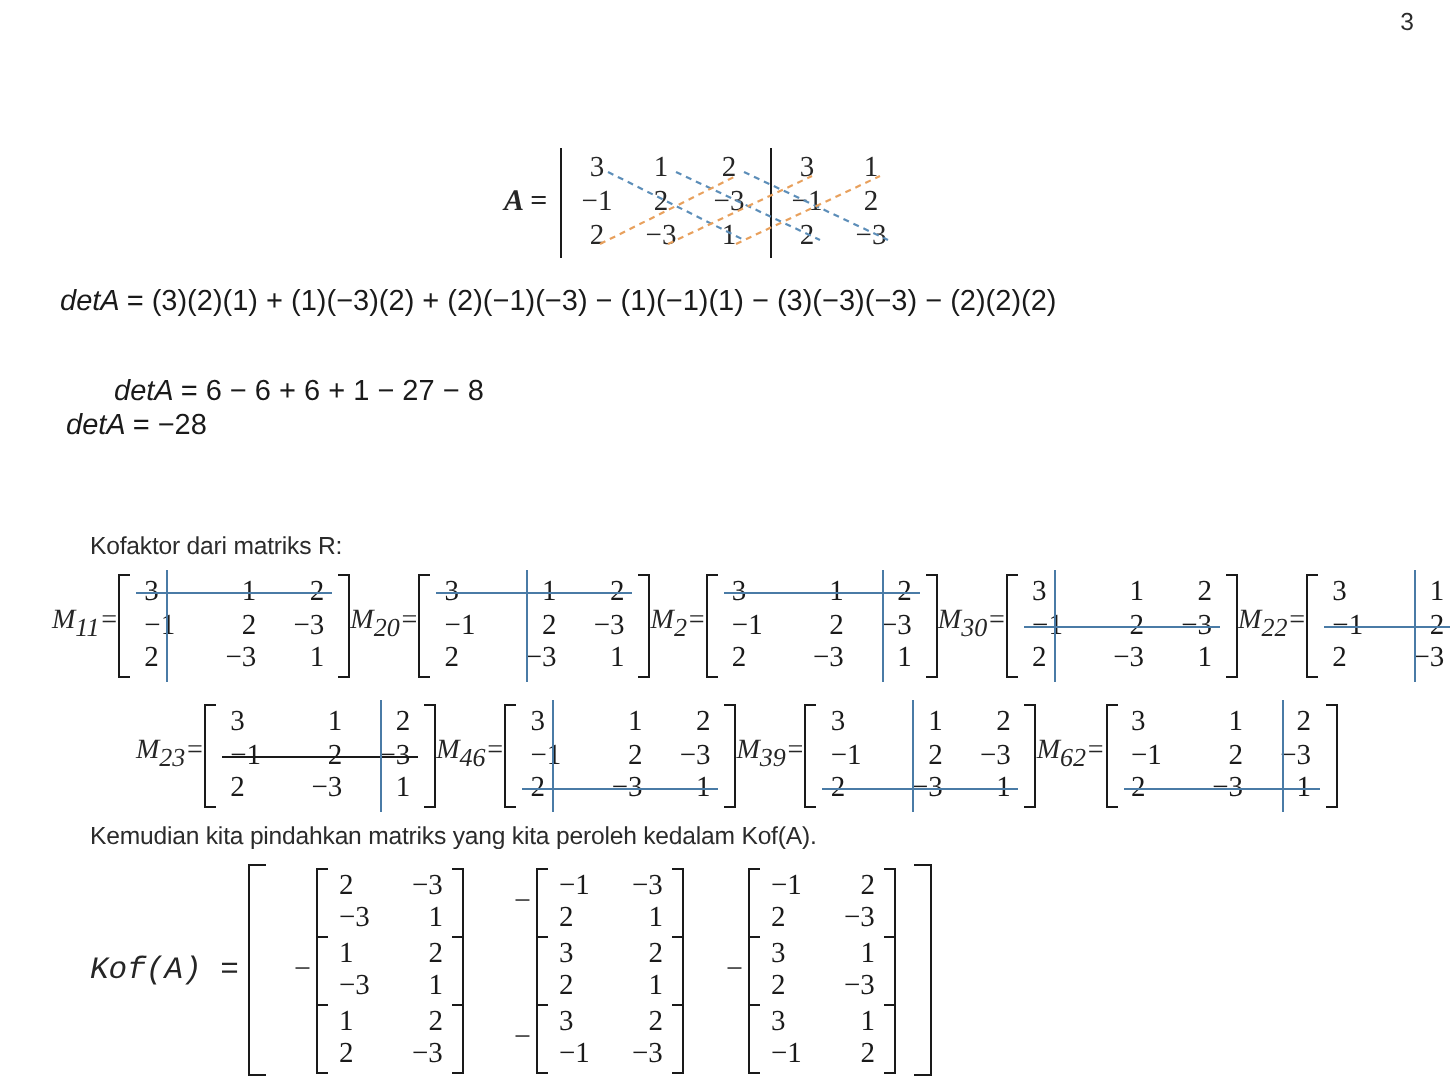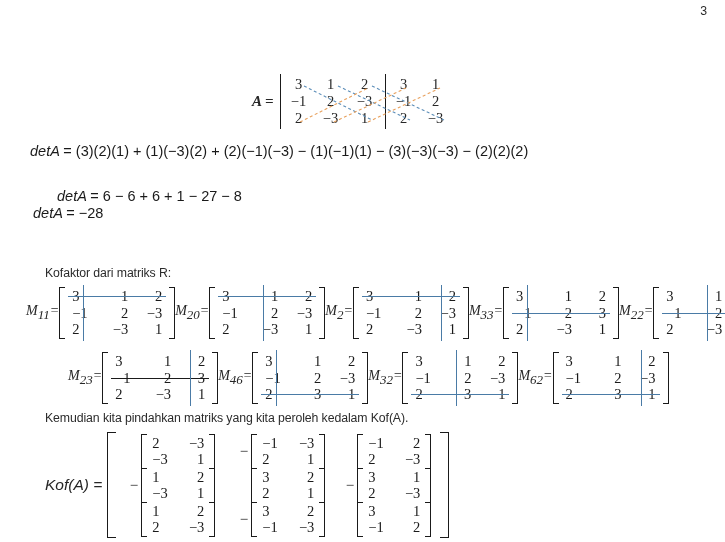--- a/index.html
+++ b/index.html
@@ -88,21 +88,21 @@
     font-family:"Liberation Serif", serif;font-size:14.5px;
     padding:2px 3px;
   }
   .sar-grid.rep{grid-template-columns:30px 34px;}
   .sar-grid .cell{height:17px;line-height:17px;}
   #sarrus svg{position:absolute;left:0;top:0;overflow:visible;}
 
   
   #kof{position:absolute;left:45px;top:432px;display:flex;align-items:center;}
   .kof-lhs{
-    font-family:Liberation Sans, sans-serif;font-style:italic;
+    font-family:Liberation Mono, monospace;font-style:italic;
     font-size:15.5px;margin-right:5px;white-space:nowrap;text-align:right;
   }
   .bigbr{position:relative;display:inline-block;padding:2px 9px;}
   .bigbr::before,.bigbr::after{
     content:"";position:absolute;top:0;bottom:0;width:8px;
     border-top:1.5px solid #1a1a1a;border-bottom:1.5px solid #1a1a1a;
   }
   .bigbr::before{left:0;border-left:1.5px solid #1a1a1a;}
   .bigbr::after{right:0;border-right:1.5px solid #1a1a1a;}
   .kof-grid{display:grid;grid-template-columns:112px 108px 104px;}
@@ -227,21 +227,21 @@
             <span class="cell r">−3</span>
             <span class="cell">2</span>
             <span class="cell r">−3</span>
             <span class="cell r">1</span>
             <span class="hline" style="top: 8px; border-top-color: rgb(74, 123, 166);"></span>
             <span class="vline" style="left: 77px;"></span>
           </span>
         </span>
       </span>
       <span class="mrow">
-        <span class="mlabel"><span>M</span><sub>33</sub><span>=</span></span>
+        <span class="mlabel"><span>M</span><sub>30</sub><span>=</span></span>
         <span class="bracket">
           <span class="grid c3">
             <span class="cell">3</span>
             <span class="cell r">1</span>
             <span class="cell r">2</span>
             <span class="cell">−1</span>
             <span class="cell r">2</span>
             <span class="cell r">−3</span>
             <span class="cell">2</span>
             <span class="cell r">−3</span>
@@ -302,21 +302,21 @@
             <span class="cell r">−3</span>
             <span class="cell">2</span>
             <span class="cell r">−3</span>
             <span class="cell r">1</span>
             <span class="hline" style="top: 41px; border-top-color: rgb(74, 123, 166);"></span>
             <span class="vline" style="left: 13px;"></span>
           </span>
         </span>
       </span>
       <span class="mrow">
-        <span class="mlabel"><span>M</span><sub>32</sub><span>=</span></span>
+        <span class="mlabel"><span>M</span><sub>39</sub><span>=</span></span>
         <span class="bracket">
           <span class="grid c3">
             <span class="cell">3</span>
             <span class="cell r">1</span>
             <span class="cell r">2</span>
             <span class="cell">−1</span>
             <span class="cell r">2</span>
             <span class="cell r">−3</span>
             <span class="cell">2</span>
             <span class="cell r">−3</span>

